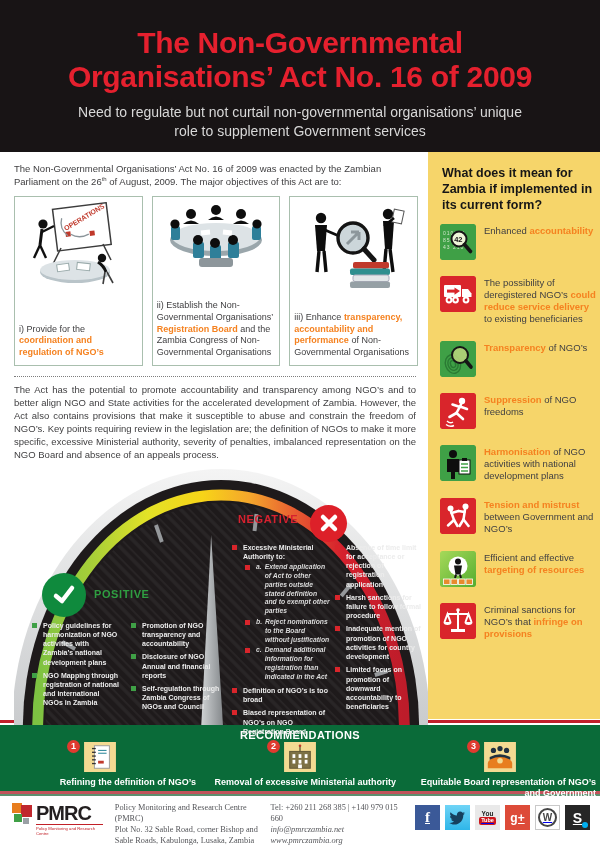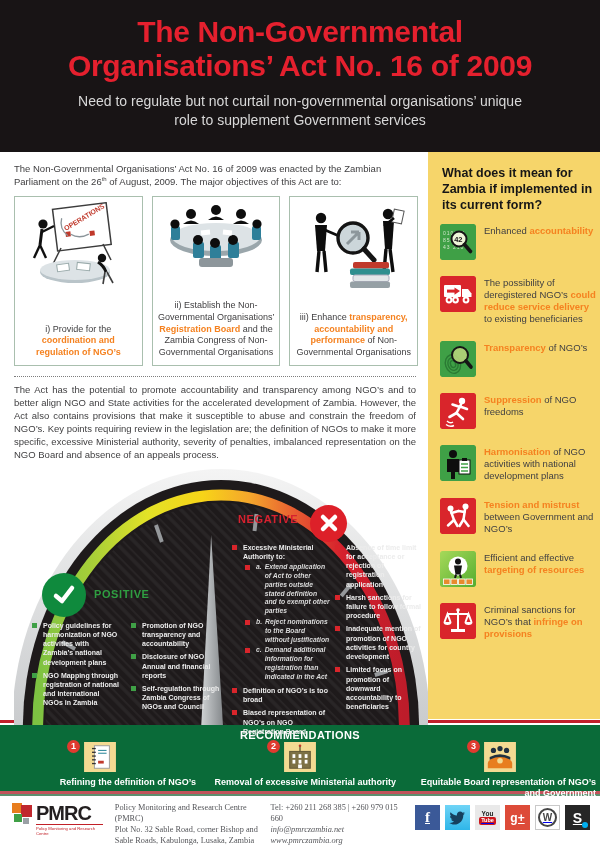--- a/index.html
+++ b/index.html
@@ -1,36 +1,36 @@
 <!DOCTYPE html>
 <html><head>
 <meta charset="utf-8">
 <style>
   html,body{margin:0;padding:0;background:#fff;}
   .page{position:relative;width:600px;height:848px;overflow:hidden;background:#fff;
         font-family:"Liberation Sans",sans-serif;-webkit-font-smoothing:antialiased;}
 
   
   .header{height:152px;background:#181415;text-align:center;}
-  .title{margin:0;padding-top:15px;font-size:30px;line-height:1.14;font-weight:bold;color:#e5202e;letter-spacing:-.3px;}
+  .title{margin:0;padding-top:26px;font-size:30px;line-height:1.14;font-weight:bold;color:#e5202e;letter-spacing:-.3px;}
   .subtitle{margin:9px 70px 0;font-size:14px;line-height:1.3;color:#d8d8d8;}
 
   
   .main{display:flex;height:567px;}
   .content{width:428px;box-sizing:border-box;padding:10px 0 0 14px;}
   .sidebar{flex:1;background:#f6d56a;box-sizing:border-box;padding:12px 8px 0 10px;}
 
   .intro{width:402px;margin:0;font-size:9.5px;line-height:1.42;color:#414042;}
   .intro sup{font-size:6px;}
 
   .boxes{display:flex;gap:9px;width:404px;margin-top:7px;}
   .obox{flex:1;box-sizing:border-box;height:170px;background:#fff;border:1px solid #a9bfae;
         display:flex;flex-direction:column;padding:5px 4px 6px;}
   .obox svg{display:block;margin:0 auto;}
-  .cap{margin-top:auto;text-align:center;font-size:9px;line-height:1.32;color:#414042;}
+  .cap{margin-top:auto;font-size:9px;line-height:1.32;color:#414042;}
   .hi{color:#f58220;font-weight:bold;}
 
   .dotted{width:402px;border:none;border-top:1.5px dotted #7d7d7d;margin:10px 0 7px;}
   .analysis{width:402px;margin:0;font-size:9.5px;line-height:1.36;text-align:justify;color:#414042;}
 
   
   .gauge{position:relative;width:414px;height:256px;margin-top:7px;}
   .gauge>svg{position:absolute;inset:0;}
   .badge{position:absolute;border-radius:50%;display:flex;align-items:center;justify-content:center;}
   .pos-badge{left:28px;top:104px;width:44px;height:44px;background:#0f8a3d;}
@@ -509,21 +509,21 @@
         <div class="lg-tag">Policy Monitoring and Research Centre</div>
       </span>
     </div>
     <div class="addr">
       <div>Policy Monitoring and Research Centre (PMRC)</div>
       <div>Plot No. 32 Sable Road, corner Bishop and</div>
       <div>Sable Roads, Kabulonga, Lusaka, Zambia</div>
       <div>Private Bag KL 10</div>
     </div>
     <div class="contact">
-      <div>Tel: +260 211 268 385  |  +260 979 015 660</div>
+      <div>Tel: +260 211 268 385  |  +140 979 015 660</div>
       <div><a href="#">info@pmrczambia.net</a></div>
       <div><a href="#">www.pmrczambia.org</a></div>
     </div>
     <div class="social">
       <a href="#" class="soc soc-fb">f</a>
       <a href="#" class="soc soc-tw">
         <svg width="17" height="14" viewBox="0 0 17 14">
           <path d="M16 2.2 c-.6.3-1.2.4-1.8.5 .7-.4 1.2-1 1.4-1.8 -.6.4-1.3.7-2 .8 C12.9.9 12 .5 11.1.5 9.3.5 7.9 2 7.9 3.7 c0 .3 0 .5.1.8 C5.4 4.3 3.1 3.1 1.6 1.2 1.3 1.7 1.1 2.2 1.1 2.8 c0 1.1.6 2.1 1.4 2.7 -.5 0-1-.2-1.5-.4 0 1.6 1.1 2.9 2.6 3.2 -.3.1-.6.1-.9.1 -.2 0-.4 0-.6-.1 .4 1.3 1.6 2.2 3 2.3 -1.1.9-2.5 1.4-4 1.4 -.3 0-.5 0-.8 0 1.4.9 3.1 1.5 4.9 1.5 5.9 0 9.1-4.9 9.1-9.1 v-.4 c.6-.5 1.2-1.1 1.6-1.8z" fill="#16405e"></path>
         </svg>
       </a>

